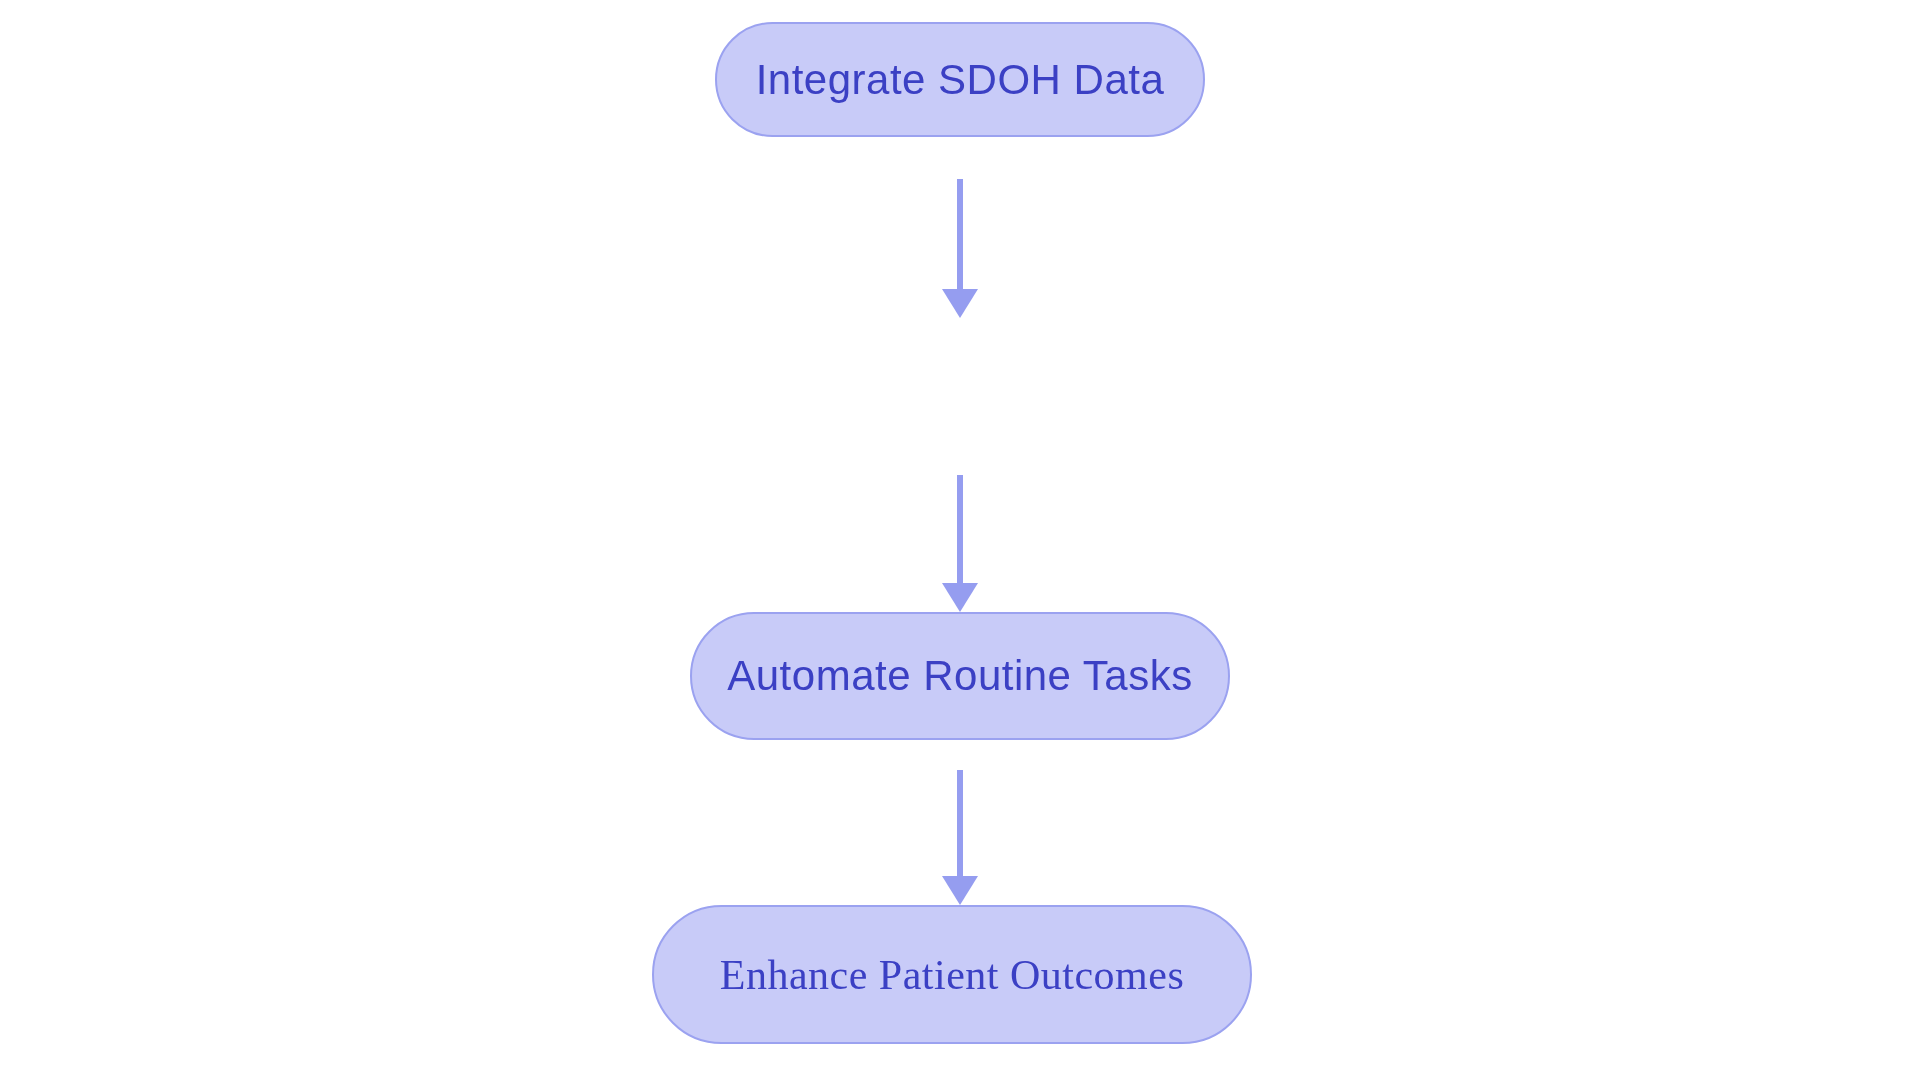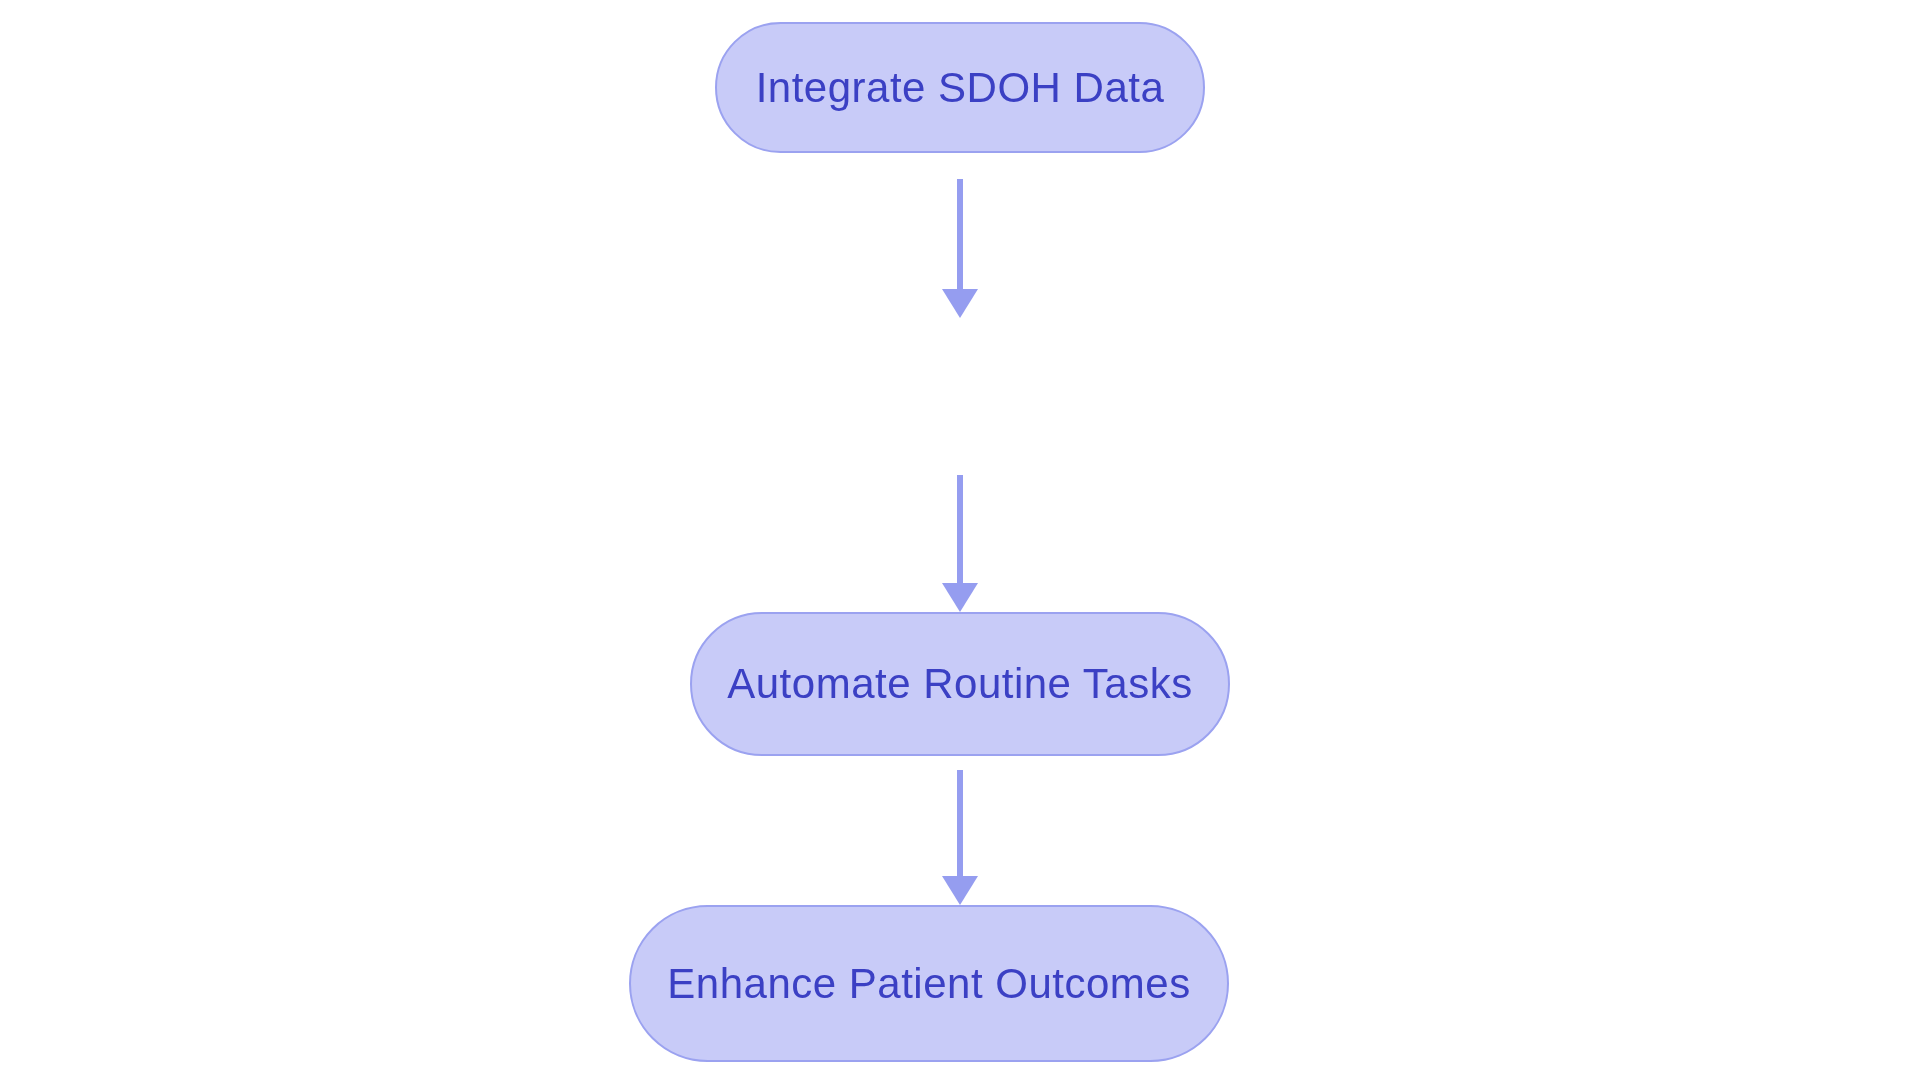--- a/index.html
+++ b/index.html
@@ -32,24 +32,24 @@
     align-items: center;
     justify-content: center;
   }
   .flow-node .node-label {
     color: var(--node-text);
     font-size: 42px;
     font-weight: 400;
     letter-spacing: 0.5px;
     white-space: nowrap;
   }
-  .node1 { left: 715px; top: 22px;  width: 490px; height: 131px; }
+  .node1 { left: 715px; top: 22px;  width: 490px; height: 115px; }
   .node2 { left: 705px; top: 318px; width: 510px; height: 157px; }
-  .node3 { left: 690px; top: 612px; width: 540px; height: 144px; }
-  .node4 { left: 629px; top: 905px; width: 600px; height: 157px; }
+  .node3 { left: 690px; top: 612px; width: 540px; height: 128px; }
+  .node4 { left: 652px; top: 905px; width: 600px; height: 139px; font-family: Liberation Serif, serif; }
   .flow-arrow {
     position: absolute;
     width: 36px;
     display: flex;
     flex-direction: column;
     align-items: center;
   }
   .arrow1 { left: 942px; top: 179px; height: 139px; }
   .arrow2 { left: 942px; top: 475px; height: 137px; }
   .arrow3 { left: 942px; top: 770px; height: 135px; }

